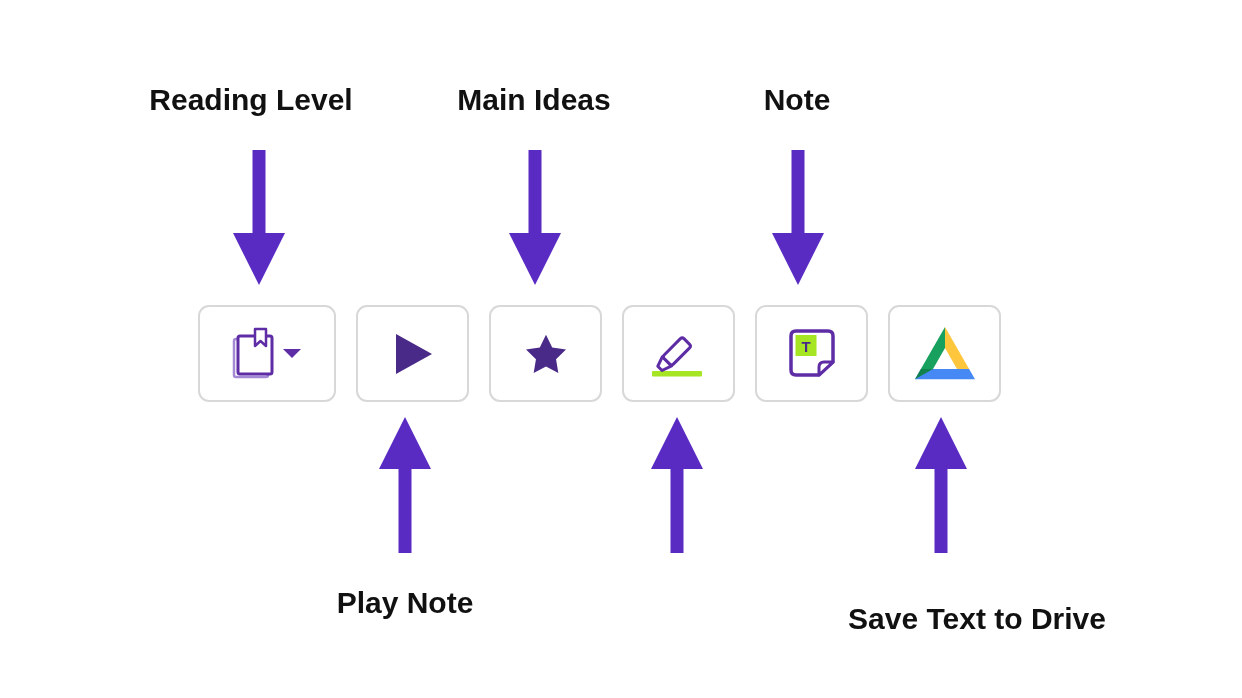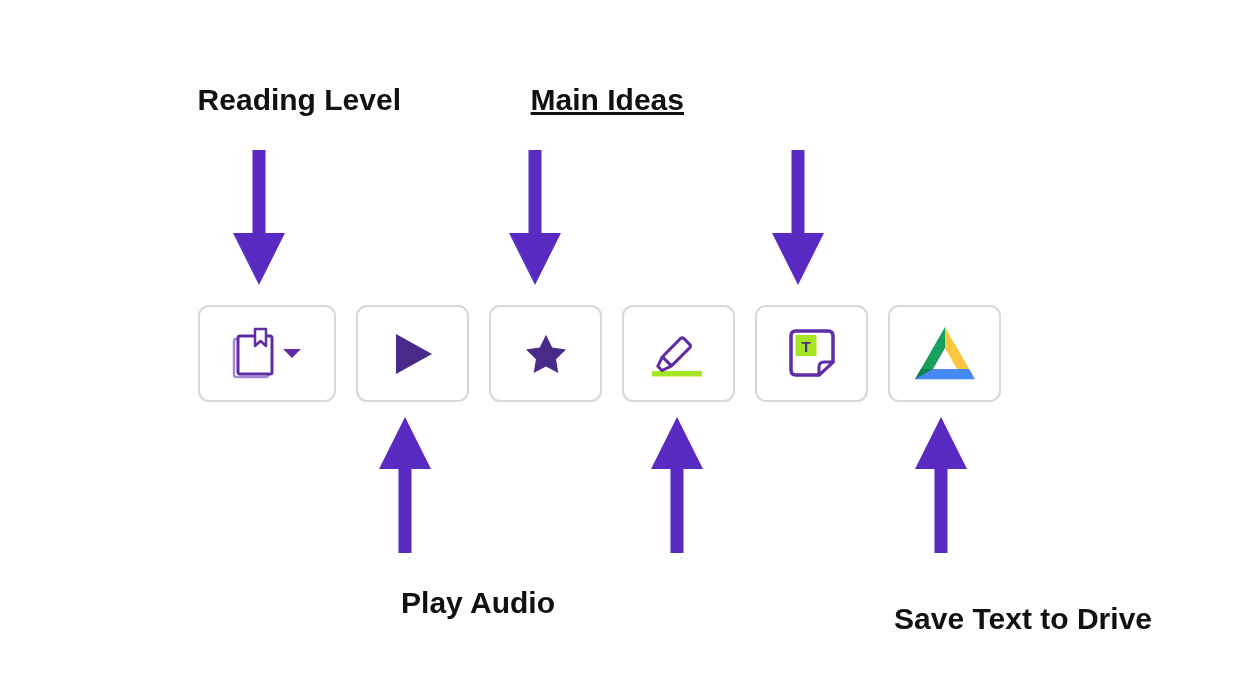--- a/index.html
+++ b/index.html
@@ -8,21 +8,21 @@
     width:1242px;height:698px;
     background:#ffffff;
     font-family:"Liberation Sans", sans-serif;
     overflow:hidden;
   }
   .anno-label{
     position:absolute;
     font-size:30px;
     font-weight:700;
     color:var(--label_text);
-    text-align:right;
+    text-align:center;
     white-space:nowrap;
     line-height:32px;
   }
   .arrow{position:absolute;}
   .tool-btn{
     position:absolute;
     top:305px;
     height:97px;
     background:#ffffff;
     border:2px solid var(--button_border);
@@ -35,21 +35,22 @@
     padding:0;
   }
   .tool-btn svg{display:block;}
 </style>
 </head>
 <body>
 
 <div class="canvas">
 
   <div class="anno-label" style="left:101px;top:84px;width:300px;">Reading Level</div>
-  <div class="anno-label" style="left:384px;top:84px;width:300px;text-decoration:underline;">Main Ideas</div>
+  <div class="anno-label" style="left:384px;top:84px;width:300px;">Main Ideas</div>
+  <div class="anno-label" style="left:647px;top:84px;width:300px;">Note</div>
 
   <svg class="arrow" style="left:232px;top:150px;" width="54" height="135" viewBox="0 0 54 135">
     <rect x="20.5" y="0" width="13" height="88" style="fill:var(--arrow_purple)"></rect>
     <polygon points="1,83 53,83 27,135" style="fill:var(--arrow_purple)"></polygon>
   </svg>
   <svg class="arrow" style="left:508px;top:150px;" width="54" height="135" viewBox="0 0 54 135">
     <rect x="20.5" y="0" width="13" height="88" style="fill:var(--arrow_purple)"></rect>
     <polygon points="1,83 53,83 27,135" style="fill:var(--arrow_purple)"></polygon>
   </svg>
   <svg class="arrow" style="left:771px;top:150px;" width="54" height="135" viewBox="0 0 54 135">
@@ -112,16 +113,16 @@
   </svg>
   <svg class="arrow" style="left:650px;top:417px;" width="54" height="136" viewBox="0 0 54 136">
     <polygon points="27,0 1,52 53,52" style="fill:var(--arrow_purple)"></polygon>
     <rect x="20.5" y="48" width="13" height="88" style="fill:var(--arrow_purple)"></rect>
   </svg>
   <svg class="arrow" style="left:914px;top:417px;" width="54" height="136" viewBox="0 0 54 136">
     <polygon points="27,0 1,52 53,52" style="fill:var(--arrow_purple)"></polygon>
     <rect x="20.5" y="48" width="13" height="88" style="fill:var(--arrow_purple)"></rect>
   </svg>
 
-  <div class="anno-label" style="left:255px;top:587px;width:300px;">Play Audio</div>
+  <div class="anno-label" style="left:255px;top:587px;width:300px;">Play Note</div>
   <div class="anno-label" style="left:802px;top:587px;width:350px;margin-top:16px;">Save Text to Drive</div>
 
 </div>
 
 </body></html>

